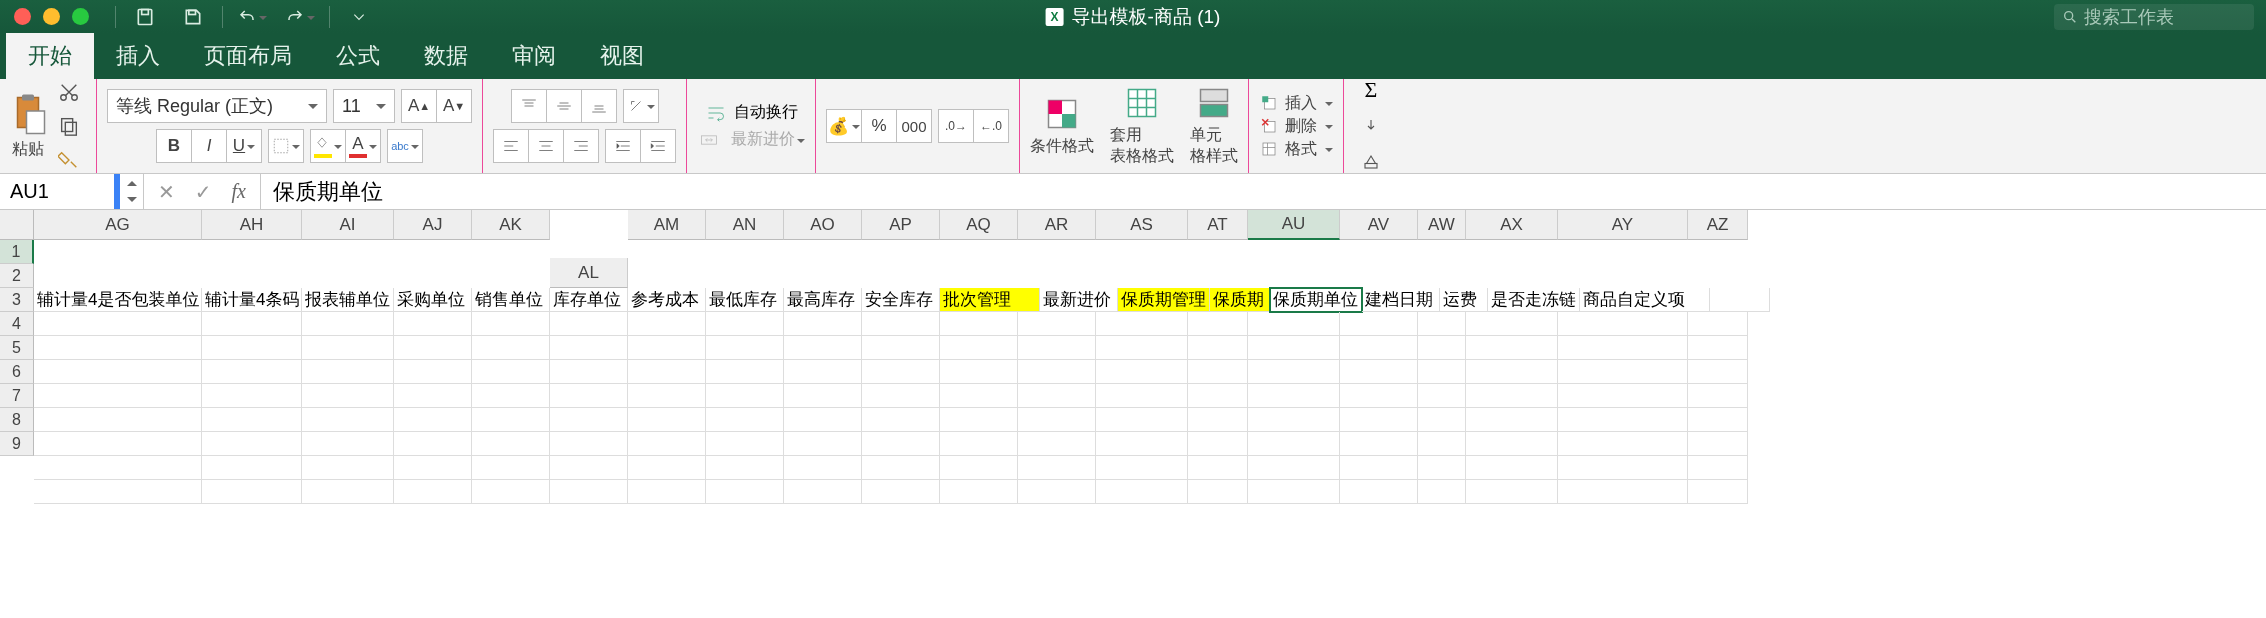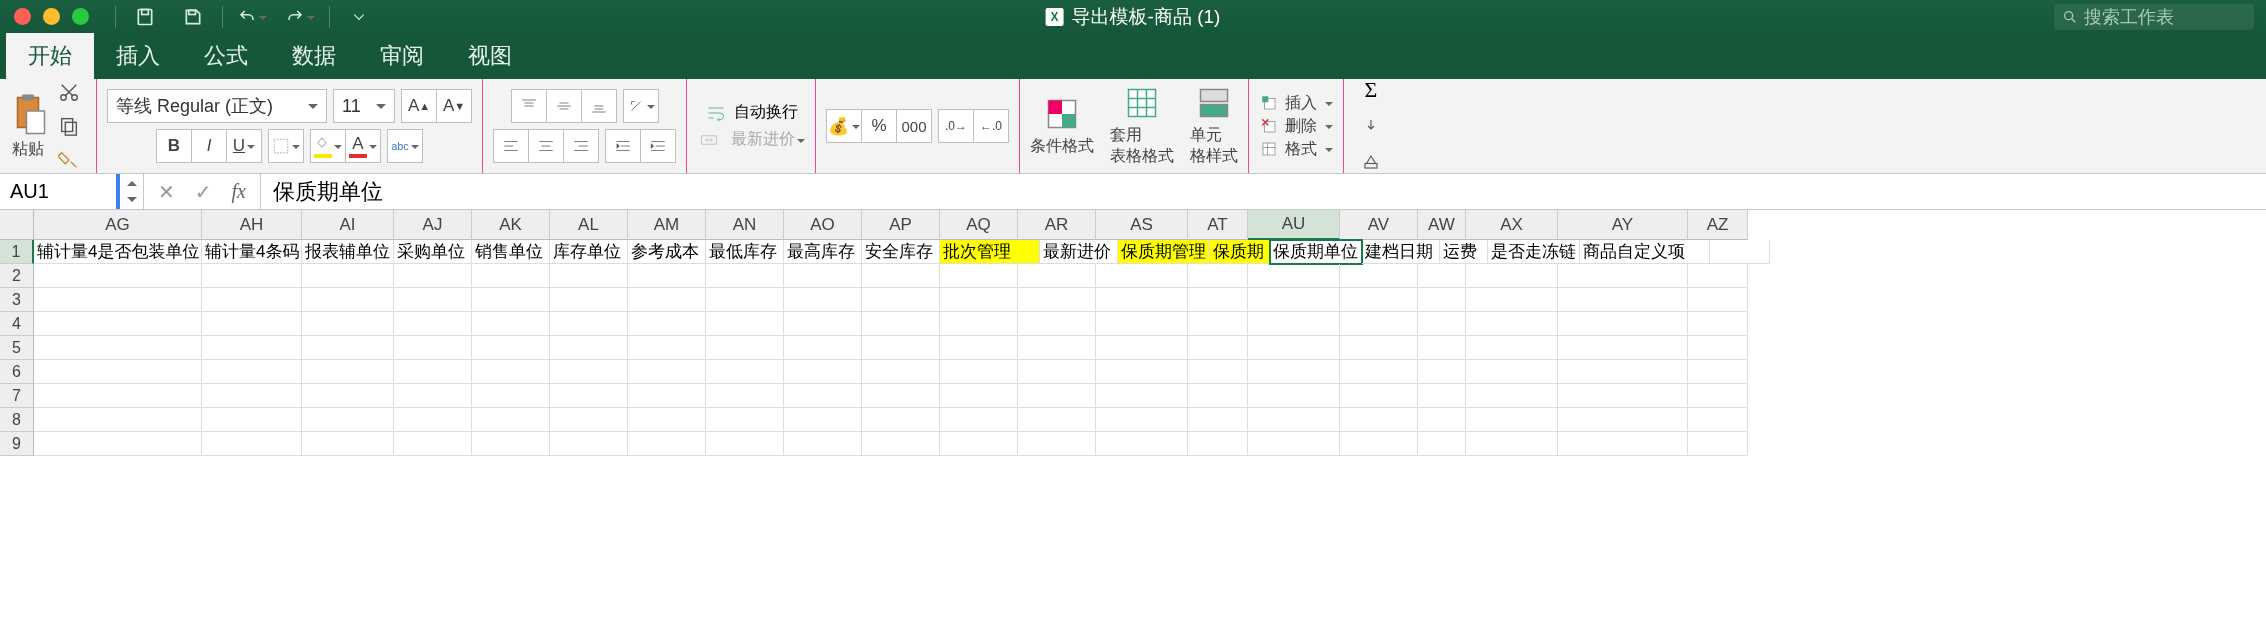--- a/index.html
+++ b/index.html
@@ -36,21 +36,21 @@
 .combo { height:34px; background:#fff; border:1px solid #bfbfbf; display:flex; align-items:center; padding:0 8px; font-size:18px; color:#333; }
 .combo .arrow { margin-left:auto; border:5px solid transparent; border-top-color:#666; position:relative; top:3px; }
 .btnrow { display:flex; }
 .btnrow .b { width:36px; height:34px; background:#fff; border:1px solid #bfbfbf; margin-left:-1px; display:flex; align-items:center; justify-content:center; font-size:17px; color:#444; }
 .btnrow .b:first-child { margin-left:0; }
 .under-y { border-bottom:4px solid #ffe600; display:inline-block; width:18px; }
 .under-r { border-bottom:4px solid #e03030; display:inline-block; width:18px; }
 
 
 .fbar { height: 36px; border-bottom:1px solid #c8c8c8; display:flex; align-items:center; font-size:20px; }
-.namebox { width:120px; height:100%; display:flex; align-items:center; padding:0 10px; border-right:4px solid #3b82f6; }
+.namebox { width:120px; height:100%; display:flex; align-items:center; padding:0 10px; border-right:6px solid #3b82f6; }
 .stepper { width:24px; display:flex; flex-direction:column; border-right:1px solid #c8c8c8; height:100%; }
 .stepper div { flex:1; display:flex; align-items:center; justify-content:center; }
 .stepper div::before { content:""; border:5px solid transparent; }
 .stepper .up::before { border-bottom-color:#666; position:relative; top:-2px; }
 .stepper .dn::before { border-top-color:#666; position:relative; top:2px; }
 .fbar .fxgroup { display:flex; align-items:center; gap:20px; padding:0 14px; color:#999; }
 .fbar .fx { font-style:italic; font-family: "Times New Roman", serif; font-size:20px; color:#666; }
 .fbar .fval { color:#000; font-size:22px; }
 
 
@@ -118,20 +118,21 @@
         <circle cx="10" cy="10" r="6"></circle>
         <path d="M20 20l-5-5"></path>
       </svg>
     <span>搜索工作表</span>
   </div>
 </div>
 
 <div class="tabs-row">
   <div class="tab active">开始</div>
   <div class="tab">插入</div>
+  <div class="tab">页面布局</div>
   <div class="tab">公式</div>
   <div class="tab">数据</div>
   <div class="tab">审阅</div>
   <div class="tab">视图</div>
 </div>
 
 <div class="ribbon">
   <div class="group">
     <div class="group-row">
       <div class="bigbtn">
@@ -412,21 +413,21 @@
         <div class="rowh">9</div>
       </div>
   </div>
   <div style="display:flex;flex-direction:column;flex:1;overflow:hidden">
     <div class="cols" id="colheaders">
         <div class="colh" style="width: 168px;">AG</div>
         <div class="colh" style="width: 100px;">AH</div>
         <div class="colh" style="width: 92px;">AI</div>
         <div class="colh" style="width: 78px;">AJ</div>
         <div class="colh" style="width: 78px;">AK</div>
-        <div class="colh" style="width: 78px;">AL</div>
+        <div class="colh" style="width: 78px; margin-top: 48px;">AL</div>
         <div class="colh" style="width: 78px;">AM</div>
         <div class="colh" style="width: 78px;">AN</div>
         <div class="colh" style="width: 78px;">AO</div>
         <div class="colh" style="width: 78px;">AP</div>
         <div class="colh" style="width: 78px;">AQ</div>
         <div class="colh" style="width: 78px;">AR</div>
         <div class="colh" style="width: 92px;">AS</div>
         <div class="colh" style="width: 60px;">AT</div>
         <div class="colh sel" style="width: 92px;">AU</div>
         <div class="colh" style="width: 78px;">AV</div>

